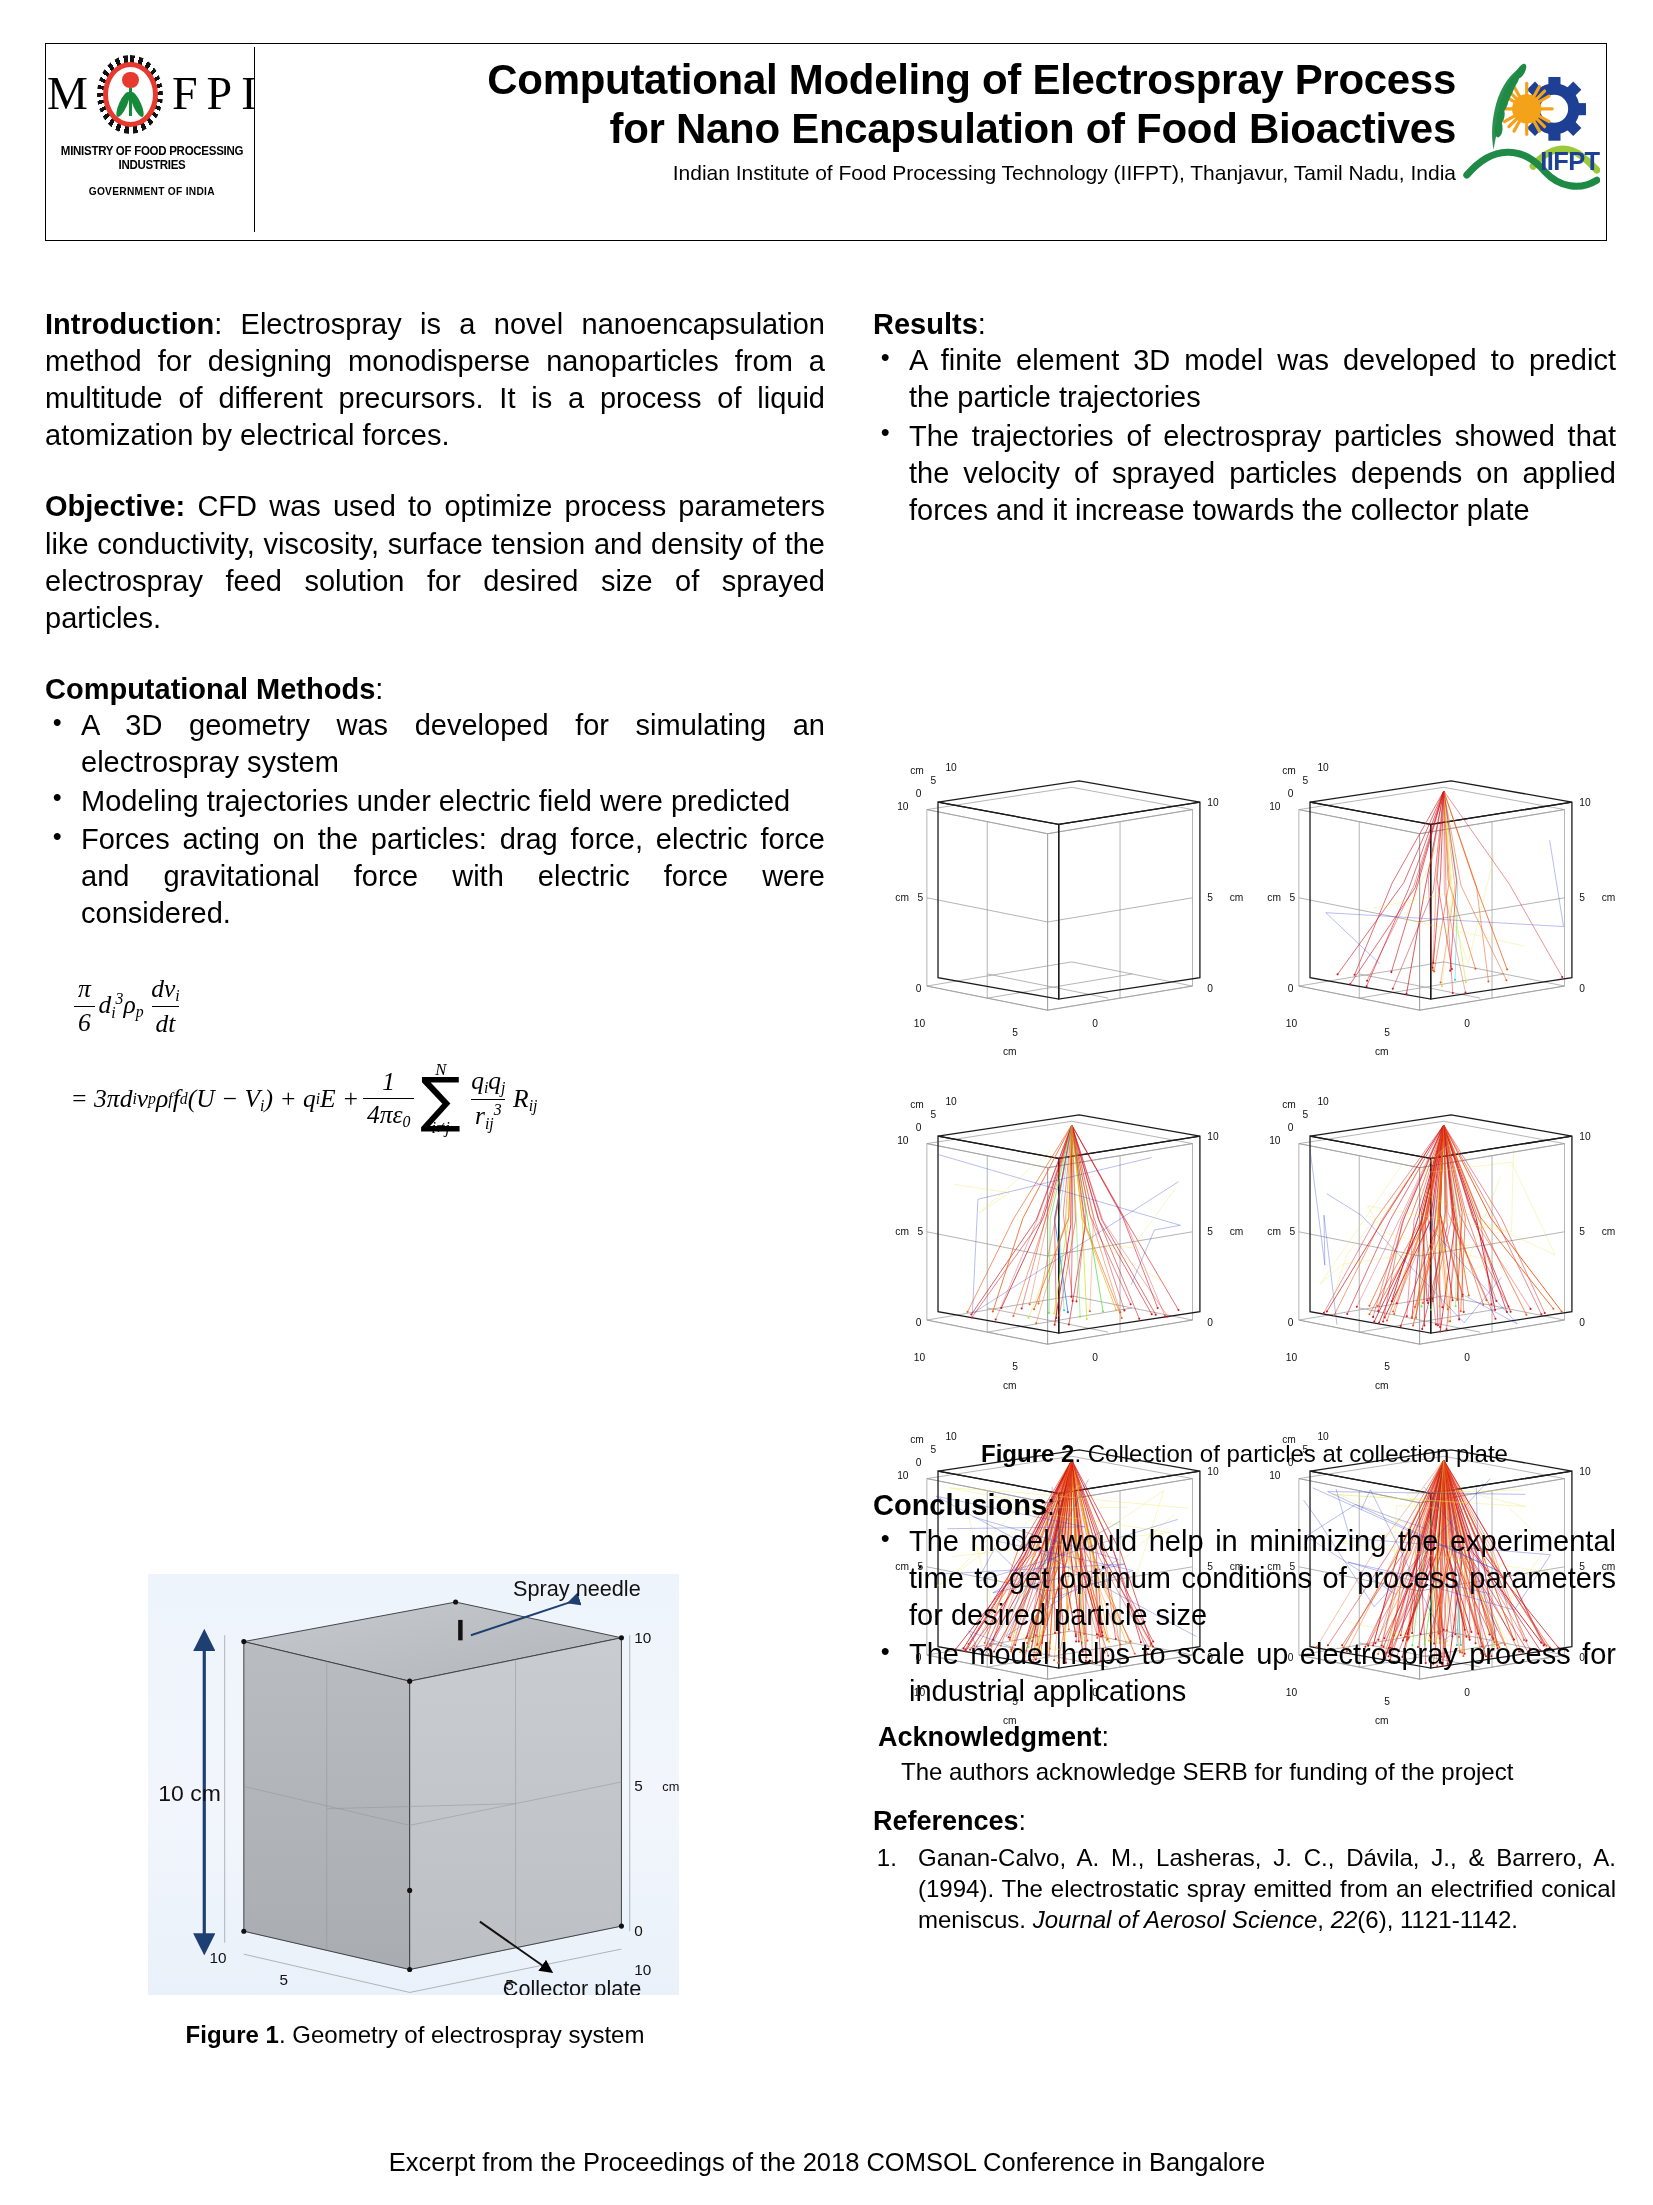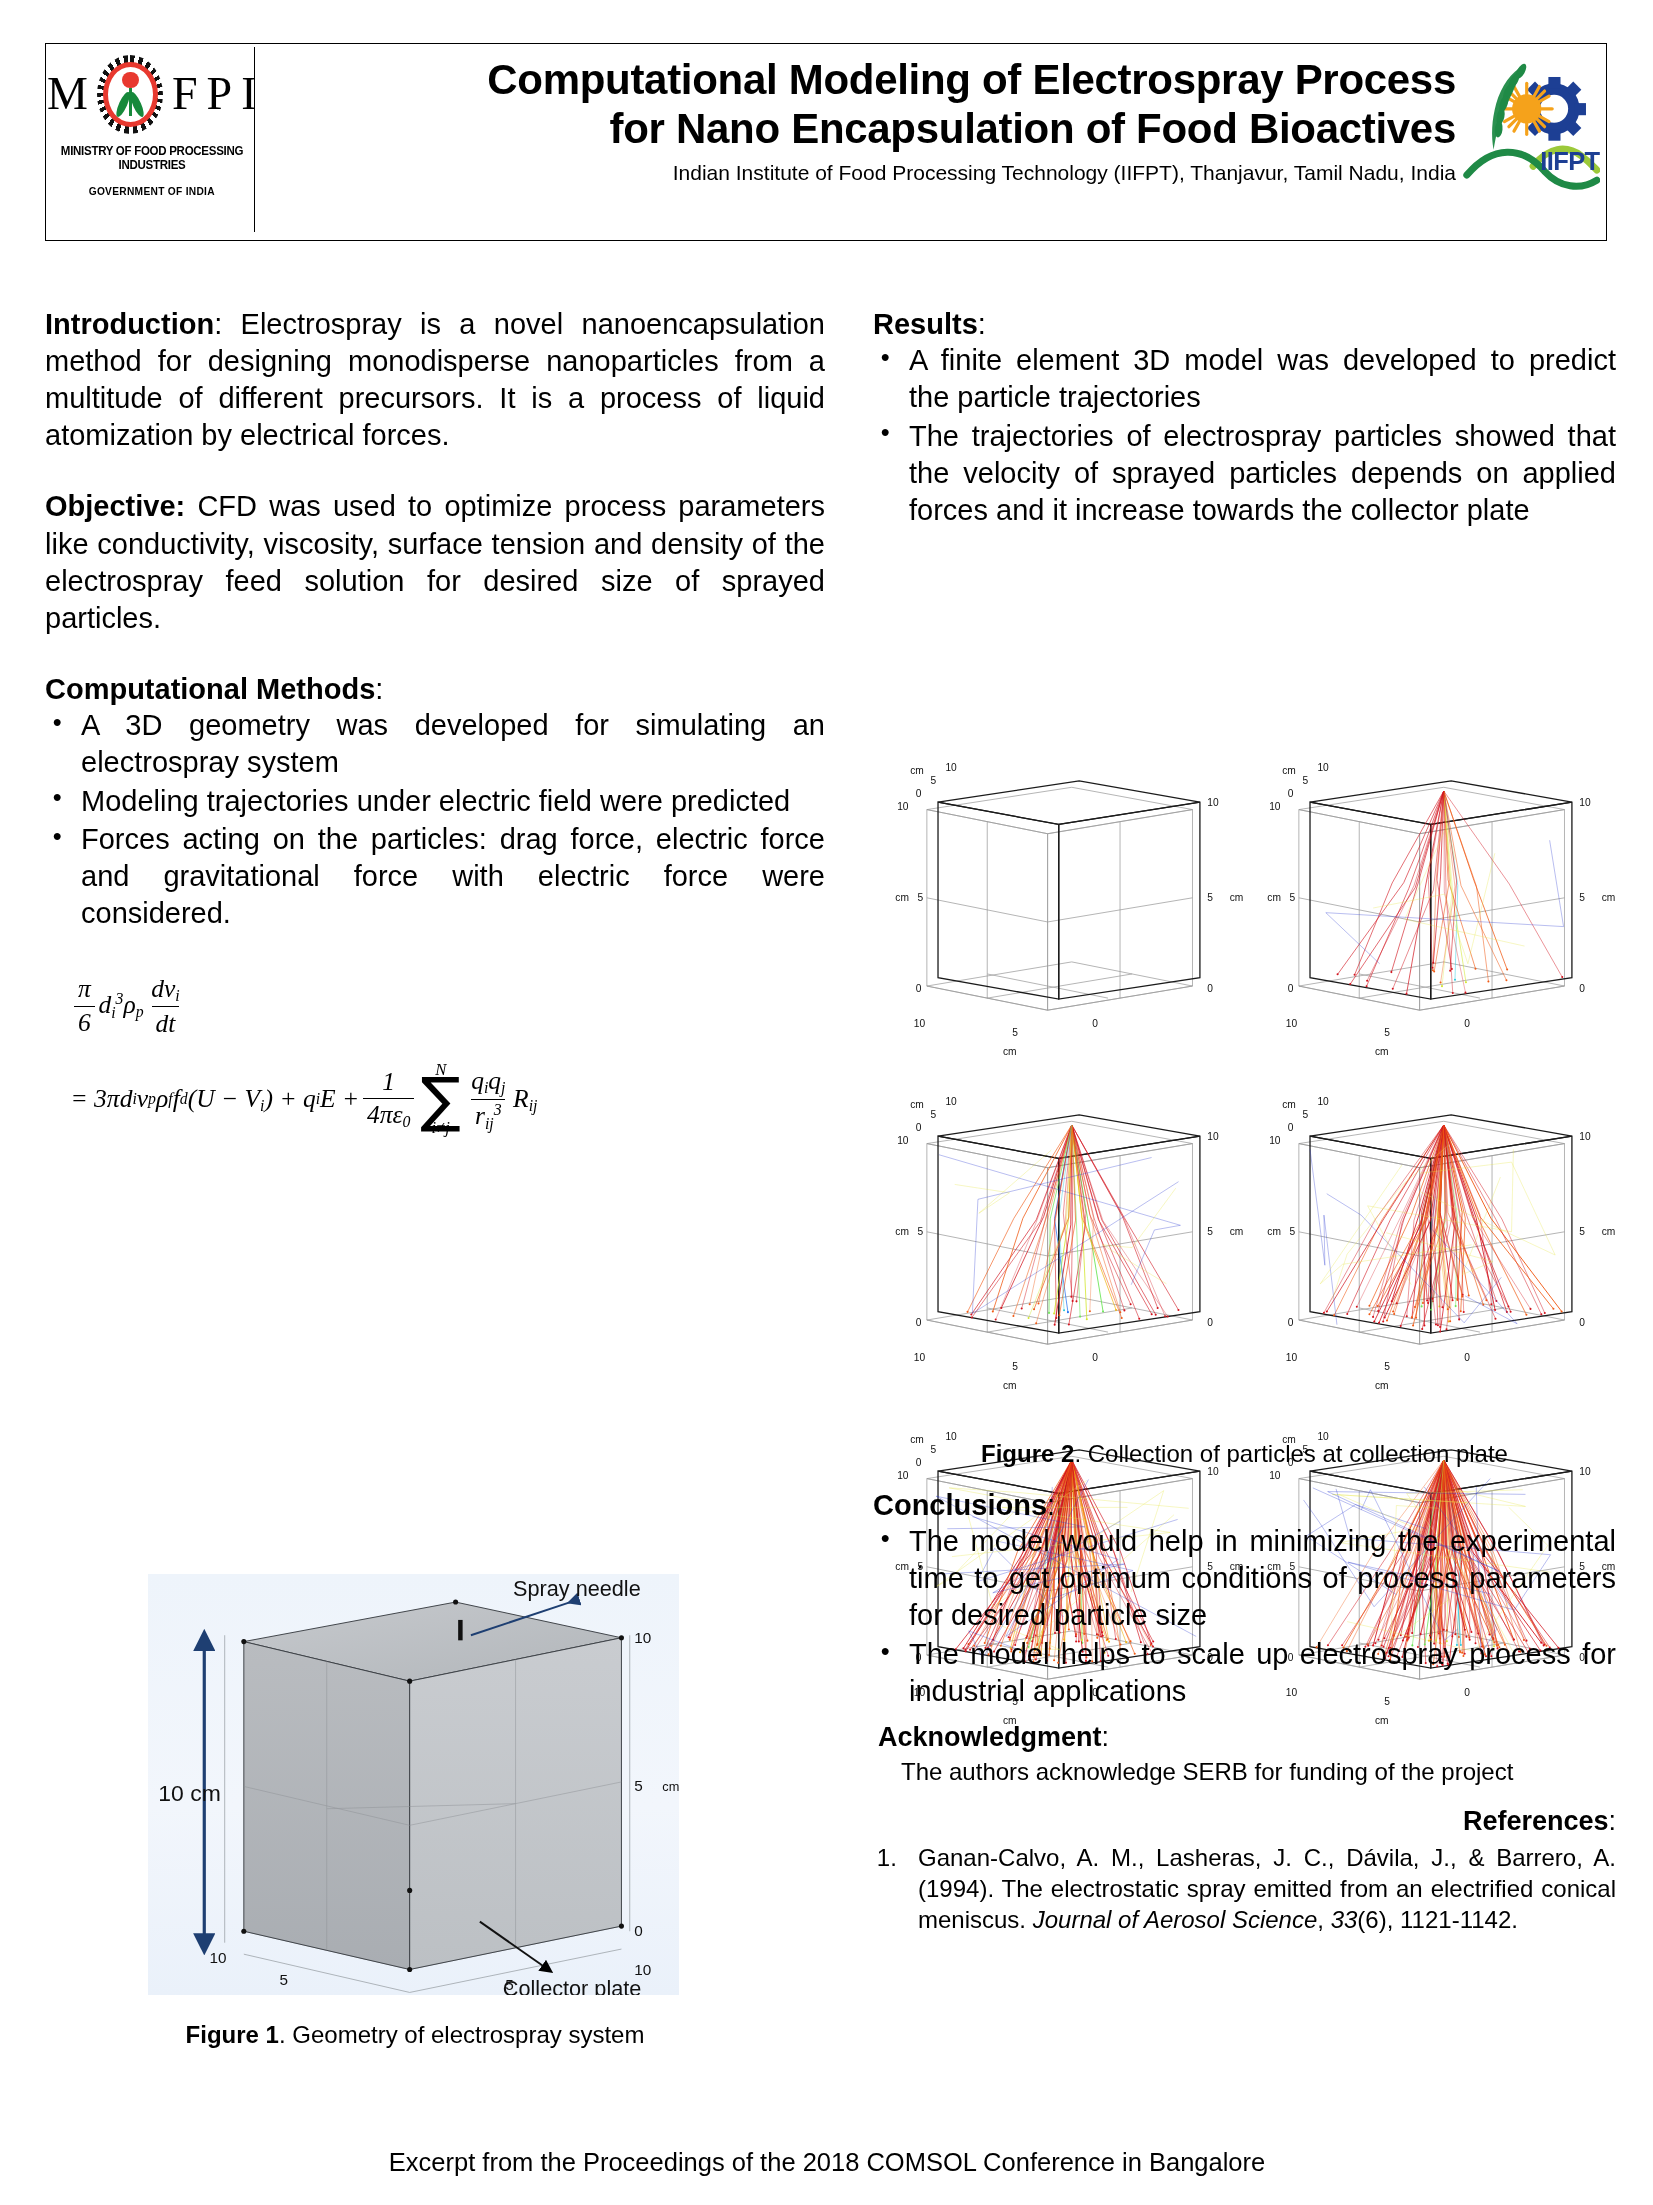--- a/index.html
+++ b/index.html
@@ -290,21 +290,21 @@
     top: 1440px;
     width: 743px;
     text-align: center;
     font-size: 24px;
   }
   .fig2-cap b { font-weight: 700; }
 
   
   .ack-head { font-size: 27px; font-weight: 700; margin-left: 5px; }
   .ack-body { font-size: 24px; margin-left: 28px; margin-top: 3.8px; line-height: 1.3; }
-  .ref-head { font-size: 27px; font-weight: 700; margin-top: 18px; text-align: right; }
+  .ref-head { font-size: 27px; font-weight: 700; margin-top: 18px; }
   .ref-item {
     position: relative;
     font-size: 24px;
     line-height: 1.3;
     padding-left: 45px;
     margin-top: 5.1px;
     text-align: justify;
   }
   .ref-item .num { position: absolute; left: 3.8px; top: 0; }
   .ref-item i { font-style: italic; }
@@ -1386,18 +1386,18 @@
     <li>The model helps to scale up electrospray process for industrial applications</li>
   </ul>
 
   <div style="height:10.2px"></div>
 
   <div class="ack-head"><span>Acknowledgment</span><span style="font-weight:400">:</span></div>
   <div class="ack-body">The authors acknowledge SERB for funding of the project</div>
 
   <div class="ref-head"><span>References</span><span style="font-weight:400">:</span></div>
   <div class="ref-item">
-    <span class="num">1.</span><span>Ganan-Calvo, A. M., Lasheras, J. C., Dávila, J., &amp; Barrero, A. (1994). The electrostatic spray emitted from an electrified conical meniscus. </span><i>Journal of Aerosol Science</i><span>, </span><i>33</i><span>(6), 1121-1142.</span>
+    <span class="num">1.</span><span>Ganan-Calvo, A. M., Lasheras, J. C., Dávila, J., &amp; Barrero, A. (1994). The electrostatic spray emitted from an electrified conical meniscus. </span><i>Journal of Aerosol Science</i><span>, </span><i>22</i><span>(6), 1121-1142.</span>
   </div>
 </div>
 
 <div class="footer">Excerpt from the Proceedings of the 2018 COMSOL Conference in Bangalore</div>
 
 
 </body></html>

